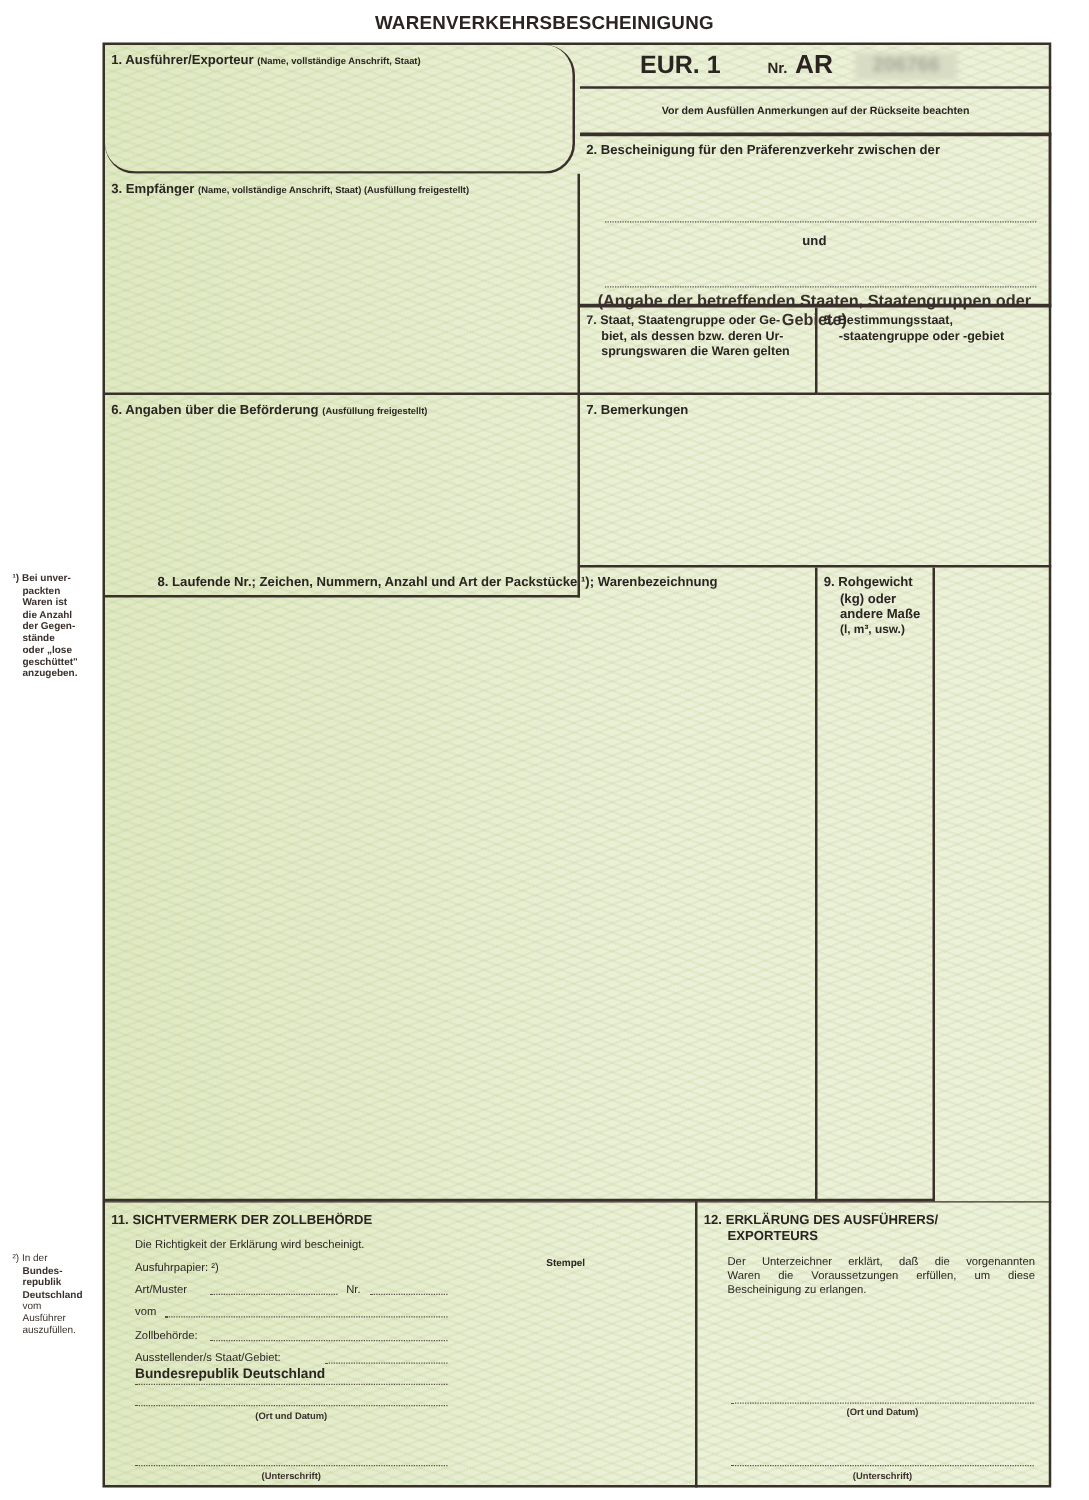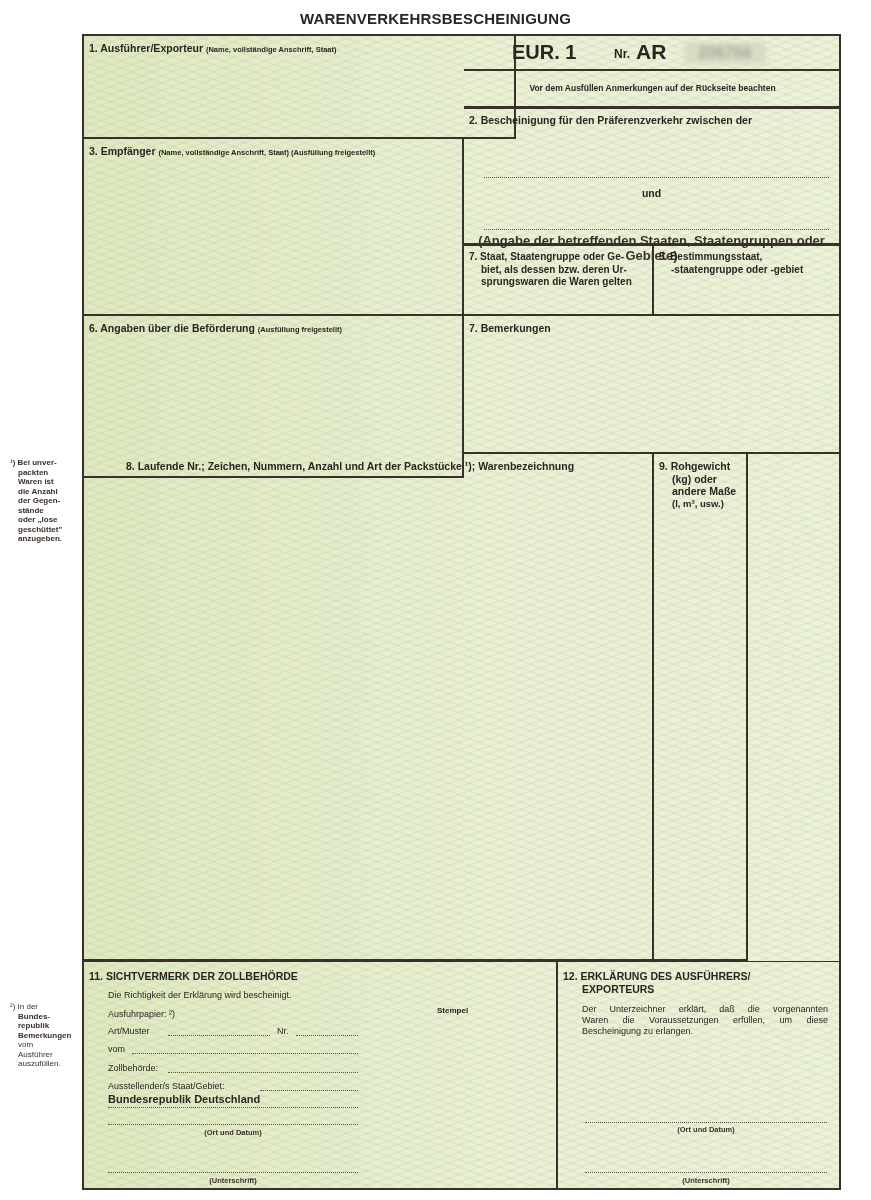--- a/index.html
+++ b/index.html
@@ -51,29 +51,29 @@
   <div style="padding-left:8px">stände</div>
   <div style="padding-left:8px">oder „lose</div>
   <div style="padding-left:8px">geschüttet"</div>
   <div style="padding-left:8px">anzugeben.</div>
 </div>
 
 <div class="side-note" style="left:10px; top:1002px; width:70px;">
   <div class="thin">²) In der</div>
   <div style="padding-left:8px">Bundes-</div>
   <div style="padding-left:8px">republik</div>
-  <div style="padding-left:8px">Bemerkungen</div>
+  <div style="padding-left:8px">Deutschland</div>
   <div class="thin" style="padding-left:8px">vom</div>
   <div class="thin" style="padding-left:8px">Ausführer</div>
   <div class="thin" style="padding-left:8px">auszufüllen.</div>
 </div>
 
 <div class="form">
 
-  <div class="box" style="left:0; top:0; width:432px; height:103px; border-right-width:2px; border-bottom-width:2px;">
+  <div class="box" style="left:0; top:0; width:376px; height:103px; border-right-width:2px; border-bottom-width:2px;border-radius:24px;">
     <div class="lbl" style="left:5px; top:6px;">
       <span>1. Ausführer/Exporteur</span>
       <span class="sub">(Name, vollständige Anschrift, Staat)</span>
     </div>
   </div>
 
   <div class="eur-row">
     <div class="eur">EUR. 1</div>
     <div class="nr-label">Nr.</div>
     <div class="nr-prefix">AR</div>

